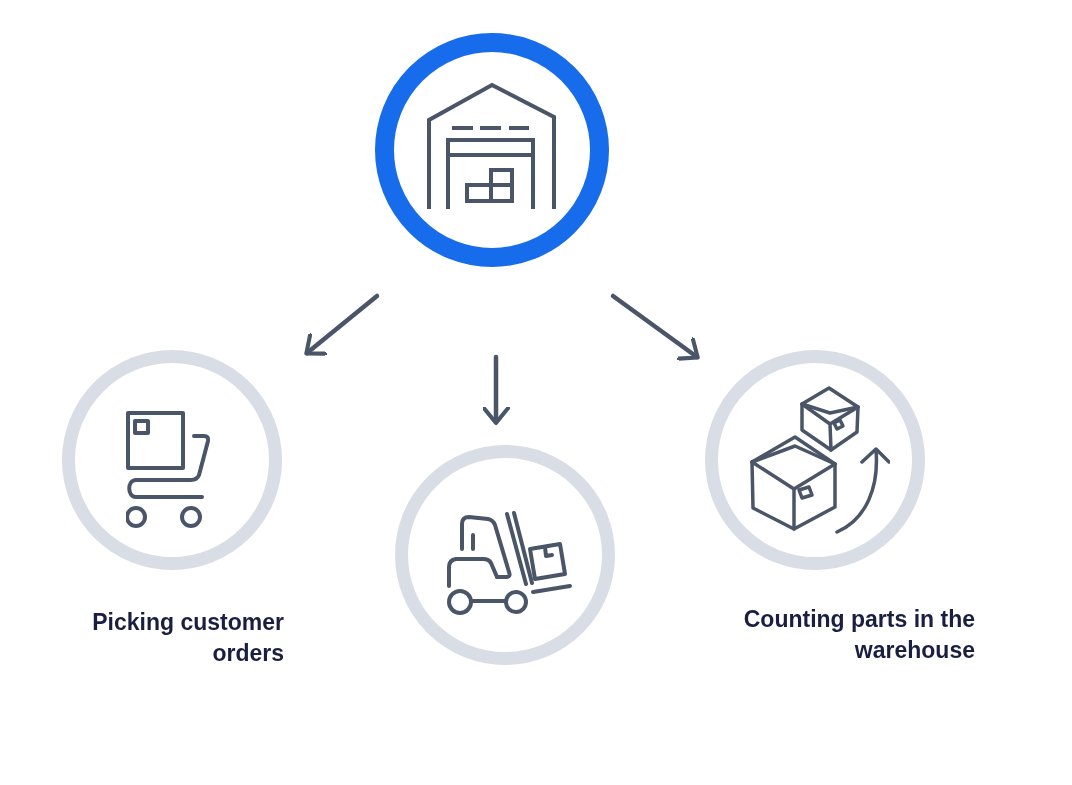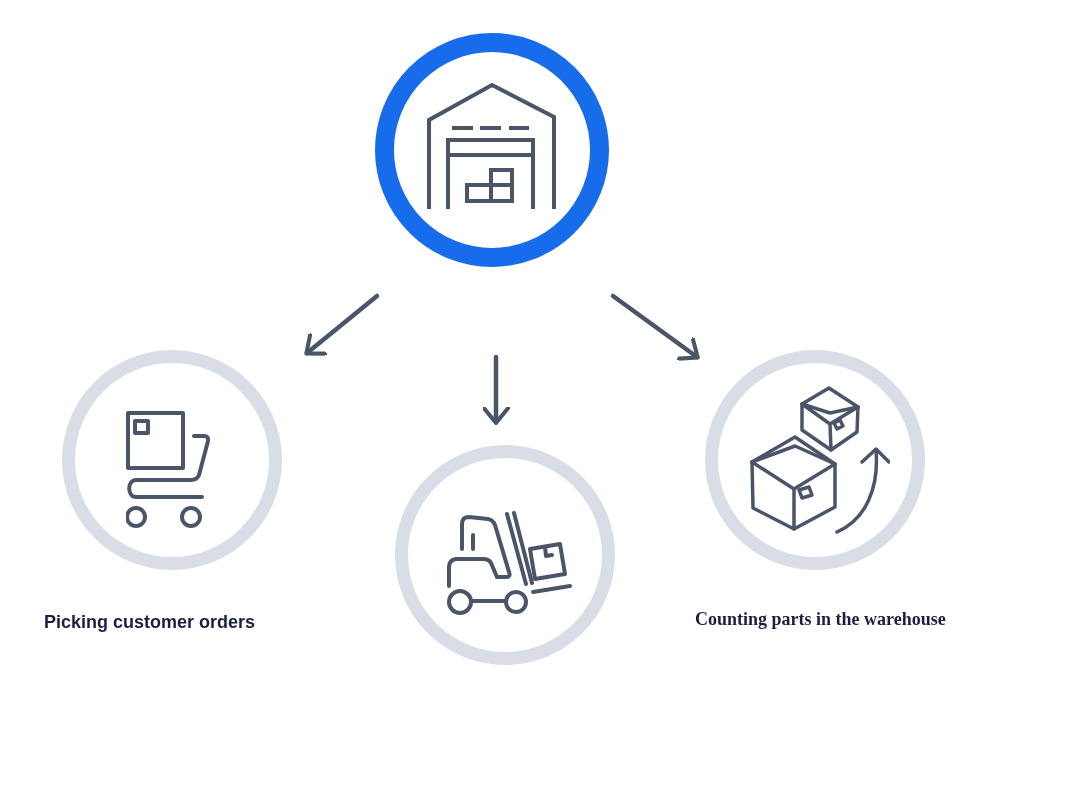--- a/index.html
+++ b/index.html
@@ -24,26 +24,26 @@
   #node-racking{left:395px;top:445px;}
   #node-counting{left:705px;top:350px;}
   .icon{color:var(--icon-stroke,#4a5568);display:block;}
   .icon svg{display:block;}
   #node-warehouse .icon{transform:translate(0,-5px);}
   #node-picking .icon{transform:translate(-2px,10px);}
   #node-racking .icon{transform:translate(5px,8px);}
   #node-counting .icon{transform:translate(5px,-1px);}
   .arrows{position:absolute;left:0;top:0;pointer-events:none;color:var(--arrow,#4a5568);}
   .label{
-    position:absolute;text-align:left;font-weight:bold;
-    font-size:18px;line-height:31px;color:var(--label-text,#1a1f42);
+    position:absolute;text-align:right;font-weight:bold;
+    font-size:23px;line-height:31px;color:var(--label-text,#1a1f42);
   }
   #label-picking{left:44px;top:607px;width:240px;}
   #label-racking{left:390px;top:703px;width:240px;}
-  #label-counting{left:695px;top:604px;width:280px;font-family:Liberation Serif, serif;}
+  #label-counting{left:695px;top:604px;width:280px;}
 </style>
 </head>
 <body>
 
 <div class="canvas">
 
   <svg class="arrows" width="1072" height="785" viewBox="0 0 1072 785" fill="none">
     <defs>
       <marker id="ah" markerWidth="6" markerHeight="6" refX="3.4" refY="3" orient="auto" markerUnits="strokeWidth">
         <path d="M0.3 0.3 L3.6 3 L0.3 5.7" fill="none" stroke="currentColor" stroke-width="0.9" stroke-linecap="round" stroke-linejoin="round"></path>

